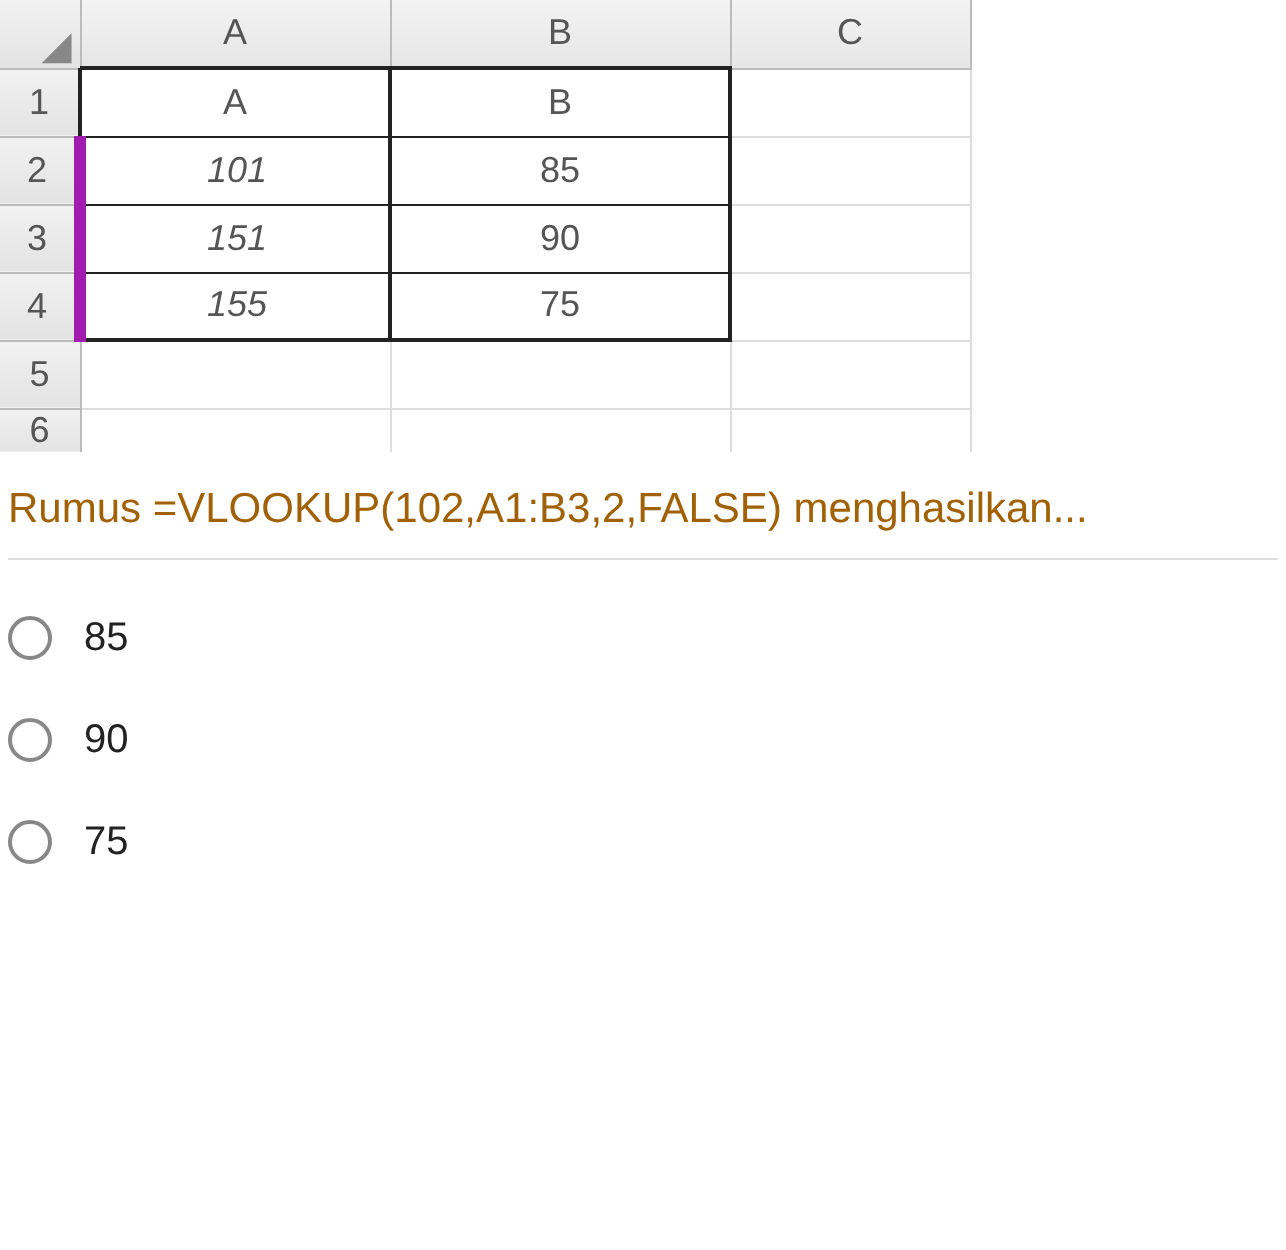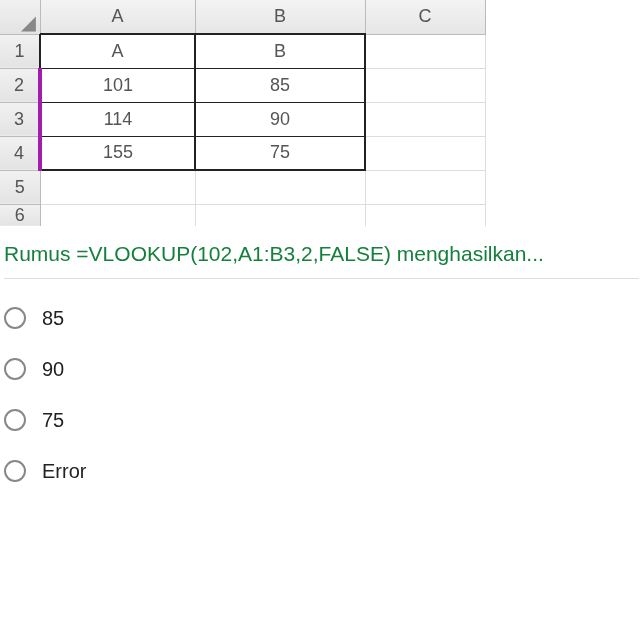--- a/index.html
+++ b/index.html
@@ -65,21 +65,22 @@
       border-right: 1px solid #ddd;
       border-bottom: 1px solid #ddd;
       color: #222;
     }
     .boxed-b1 {
       border-top: 2px solid #222;
       border-left: 2px solid #222;
       border-right: 2px solid #222;
     }
     .boxed-l {
-      border-left: 4px solid #a21caf;
+      border-left: 6px solid #a21caf;
+      font-style: italic;
     }
     .boxed-r {
       border-right: 2px solid #222;
     }
     .boxed-bottom {
       border-bottom: 2px solid #222;
     }
     .boxed-a1 {
       border-top: 2px solid #222;
       border-left: 2px solid #222;
@@ -87,21 +88,21 @@
     .vcut {
       border-right: 2px solid #222;
     }
     .hcut {
       border-bottom: 1px solid #222;
     }
 
     .question {
       padding: 12px 4px 10px 4px;
       font-size: 21px;
-      color: #15803d;
+      color: #a16207;
     }
     .divider {
       border: none;
       border-top: 1px solid #ddd;
       margin: 2px 4px 10px 4px;
     }
     .options {
       padding: 18px 4px;
     }
     .option {
@@ -143,21 +144,21 @@
       <td class="cell"></td>
     </tr>
     <tr>
       <th class="row-header">2</th>
       <td class="cell boxed-l vcut hcut">101</td>
       <td class="cell boxed-r hcut">85</td>
       <td class="cell"></td>
     </tr>
     <tr>
       <th class="row-header">3</th>
-      <td class="cell boxed-l vcut hcut">114</td>
+      <td class="cell boxed-l vcut hcut">151</td>
       <td class="cell boxed-r hcut">90</td>
       <td class="cell"></td>
     </tr>
     <tr>
       <th class="row-header">4</th>
       <td class="cell boxed-l vcut boxed-bottom">155</td>
       <td class="cell boxed-r boxed-bottom">75</td>
       <td class="cell"></td>
     </tr>
     <tr>
@@ -186,20 +187,16 @@
     <span>85</span>
   </label>
   <label class="option">
     <span class="radio"></span>
     <span>90</span>
   </label>
   <label class="option">
     <span class="radio"></span>
     <span>75</span>
   </label>
-  <label class="option">
-    <span class="radio"></span>
-    <span>Error</span>
-  </label>
 </div>
 
 
 
 
 </body></html>

